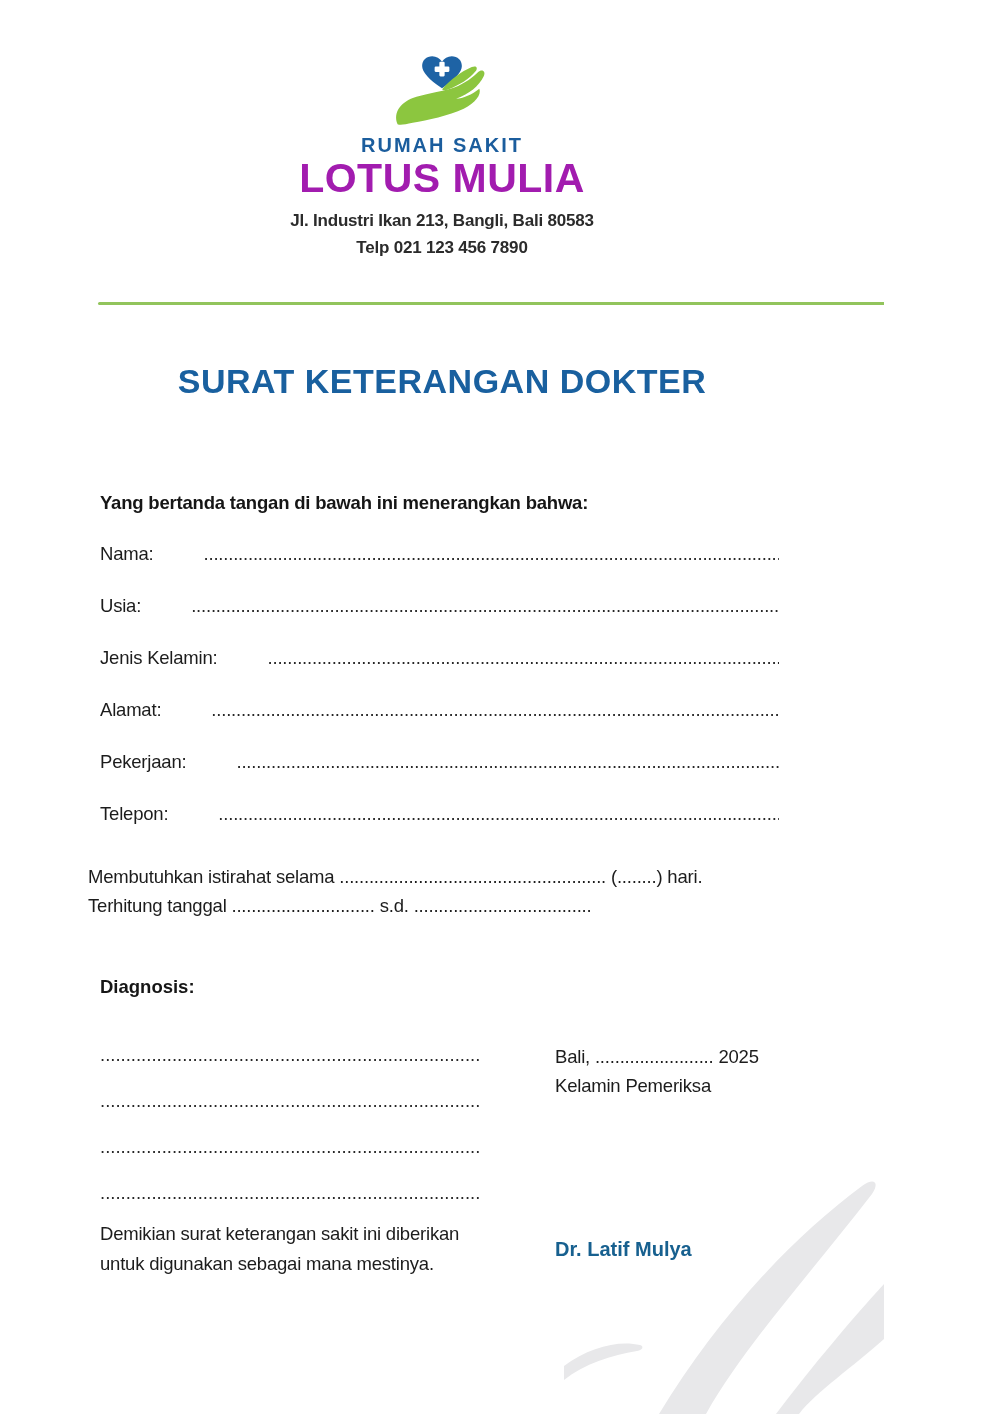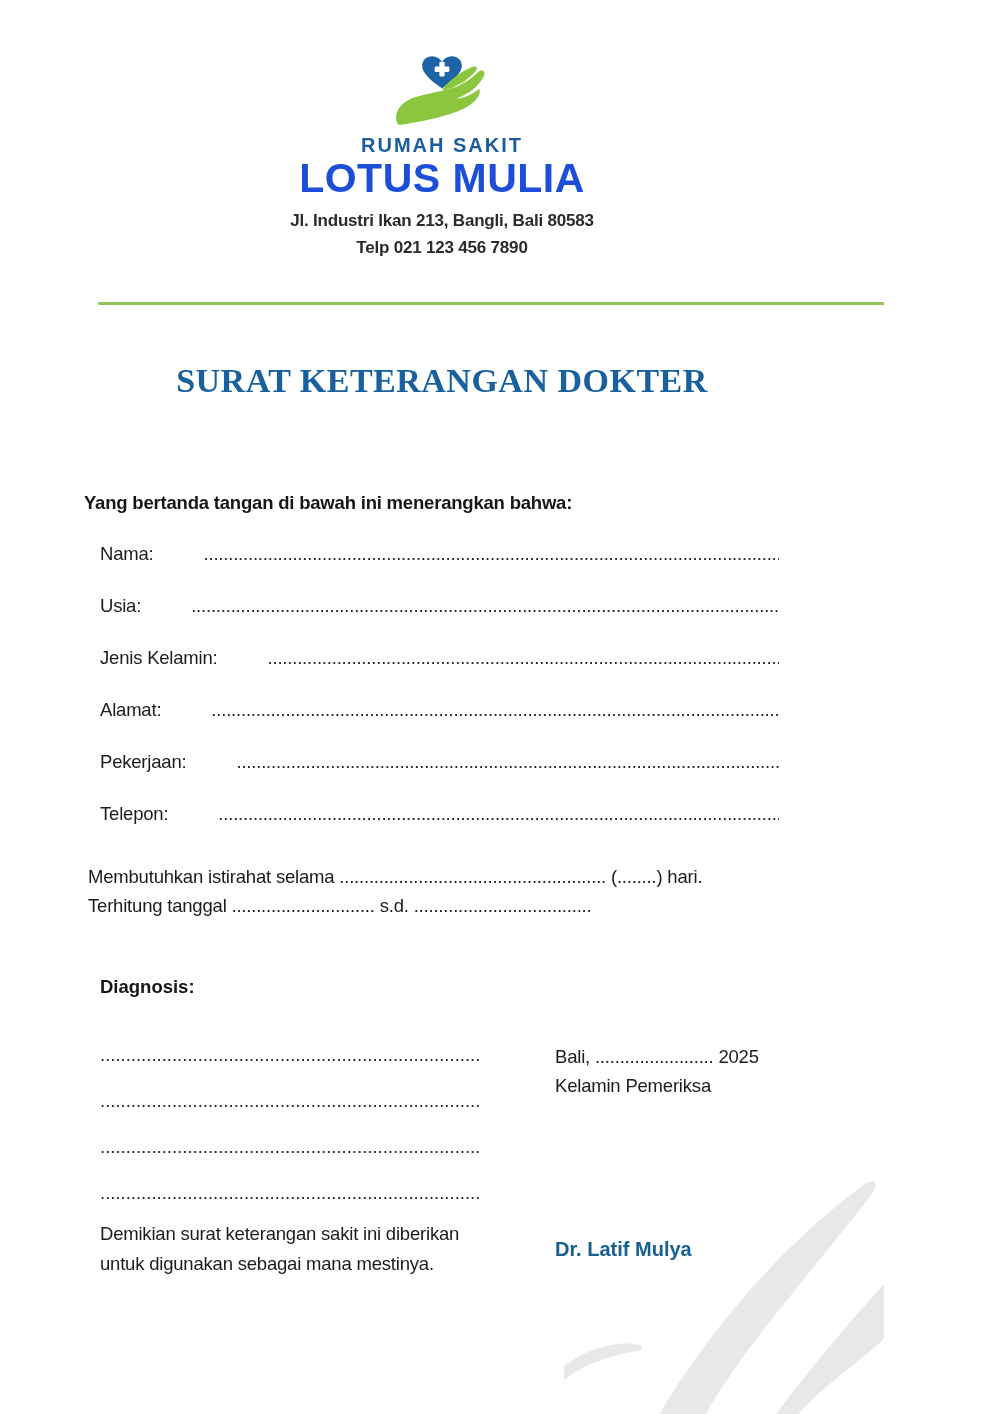--- a/index.html
+++ b/index.html
@@ -36,21 +36,21 @@
     font-size: 20px;
     font-weight: bold;
     letter-spacing: 2px;
     color: #1b5d9d;
   }
   .brand-name {
     font-size: 41px;
     font-weight: bold;
     letter-spacing: 0.5px;
     line-height: 1.05;
-    color: #1d4ed8;
+    color: #a21caf;
     text-align: center;
   }
   .address-block {
     margin-top: 7px;
     font-size: 17px;
     font-weight: 600;
     letter-spacing: -0.2px;
     line-height: 27px;
     color: #2b2b2b;
   }
@@ -69,38 +69,37 @@
   .doc-title {
     position: absolute;
     top: 362px;
     left: 0;
     right: 0;
     text-align: center;
     font-size: 34px;
     font-weight: bold;
     letter-spacing: 0.5px;
     color: #19609f;
-    font-family: Liberation Serif, serif;
   }
   .doc-number {
     position: absolute;
     top: 411px;
     left: 0;
     right: 0;
     text-align: center;
     font-size: 24px;
     letter-spacing: 1.5px;
     color: #2d2d2d;
   }
 
   
   .intro {
     position: absolute;
     top: 492px;
-    left: 84px;
+    left: 100px;
     font-size: 18.5px;
     font-weight: bold;
     letter-spacing: -0.2px;
     color: #161616;
   }
   .fields {
     position: absolute;
     top: 543px;
     left: 100px;
     right: 105px;

